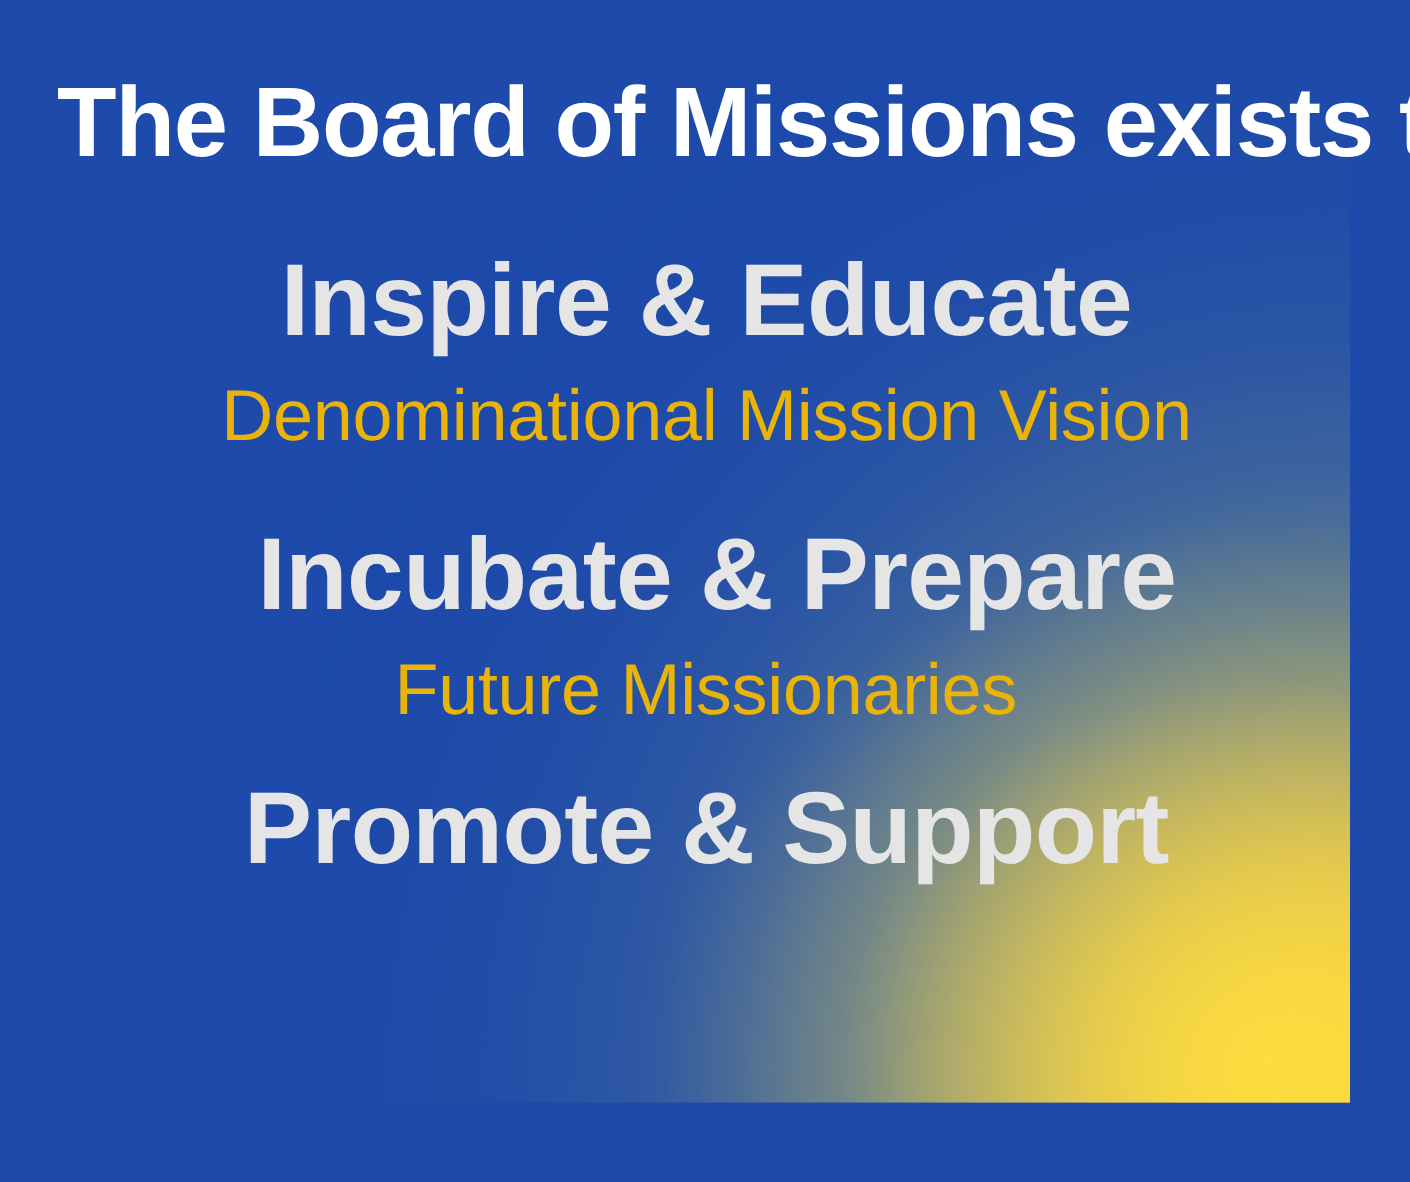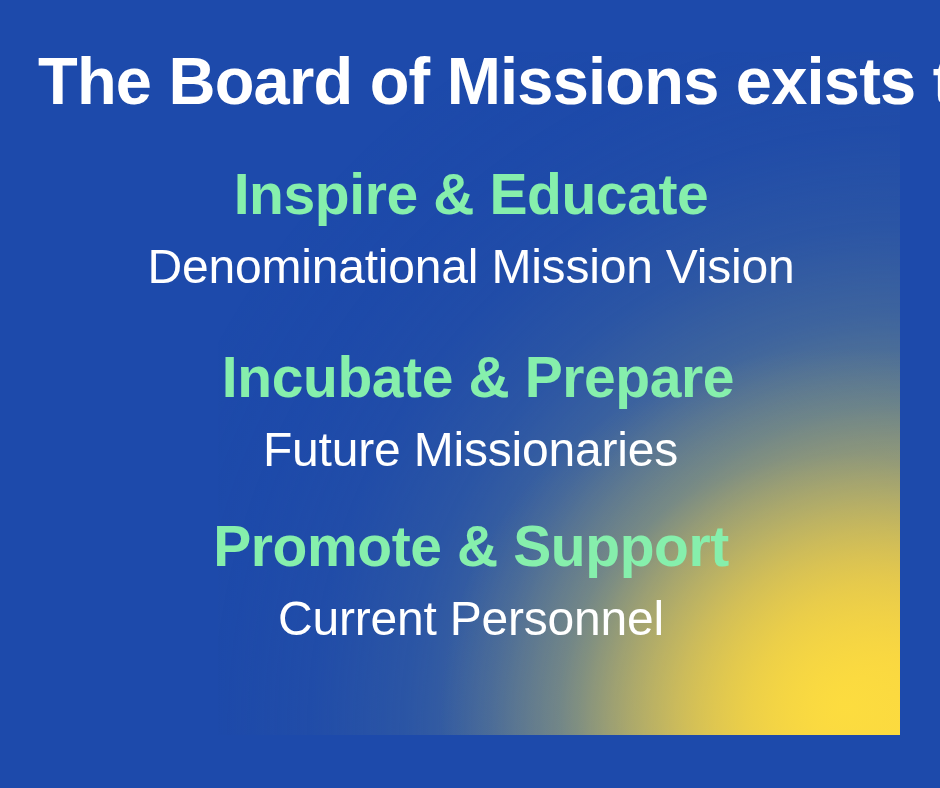--- a/index.html
+++ b/index.html
@@ -82,34 +82,34 @@
     position: absolute;
     left: 0;
     width: 940px;
     text-align: center;
   }
   .section.s1 { top: 166px; }
   .section.s2 { top: 349px; }
   .section.s3 { top: 518px; }
 
   .section-heading {
-    font-size: 57px;
+    font-size: 68px;
     font-weight: 700;
     line-height: 1.0;
     letter-spacing: -0.4px;
-    color: #86efac;
+    color: #e5e5e5;
     white-space: nowrap;
     margin-left: 0px;
   }
   .section-subtitle {
     font-size: 48px;
     font-weight: 400;
     line-height: 1.0;
     letter-spacing: -0.2px;
-    color: #ffffff;
+    color: #eab308;
     white-space: nowrap;
     margin-top: 20px;
   }
   .section.s1 .section-heading { padding-left: 2px; }
   .section.s1 .section-subtitle { padding-left: 2px; }
   .section.s2 .section-heading { padding-left: 16px; }
   .section.s2 .section-subtitle { padding-left: 1px; }
   .section.s3 .section-heading { padding-left: 2px; }
   .section.s3 .section-subtitle { padding-left: 2px; }
 </style>
@@ -130,17 +130,16 @@
       <div class="section-subtitle">Denominational Mission Vision</div>
     </div>
 
     <div class="section s2">
       <div class="section-heading">Incubate &amp; Prepare</div>
       <div class="section-subtitle">Future Missionaries</div>
     </div>
 
     <div class="section s3">
       <div class="section-heading">Promote &amp; Support</div>
-      <div class="section-subtitle">Current Personnel</div>
     </div>
 
   </div>
 </div>
 
 </body></html>

